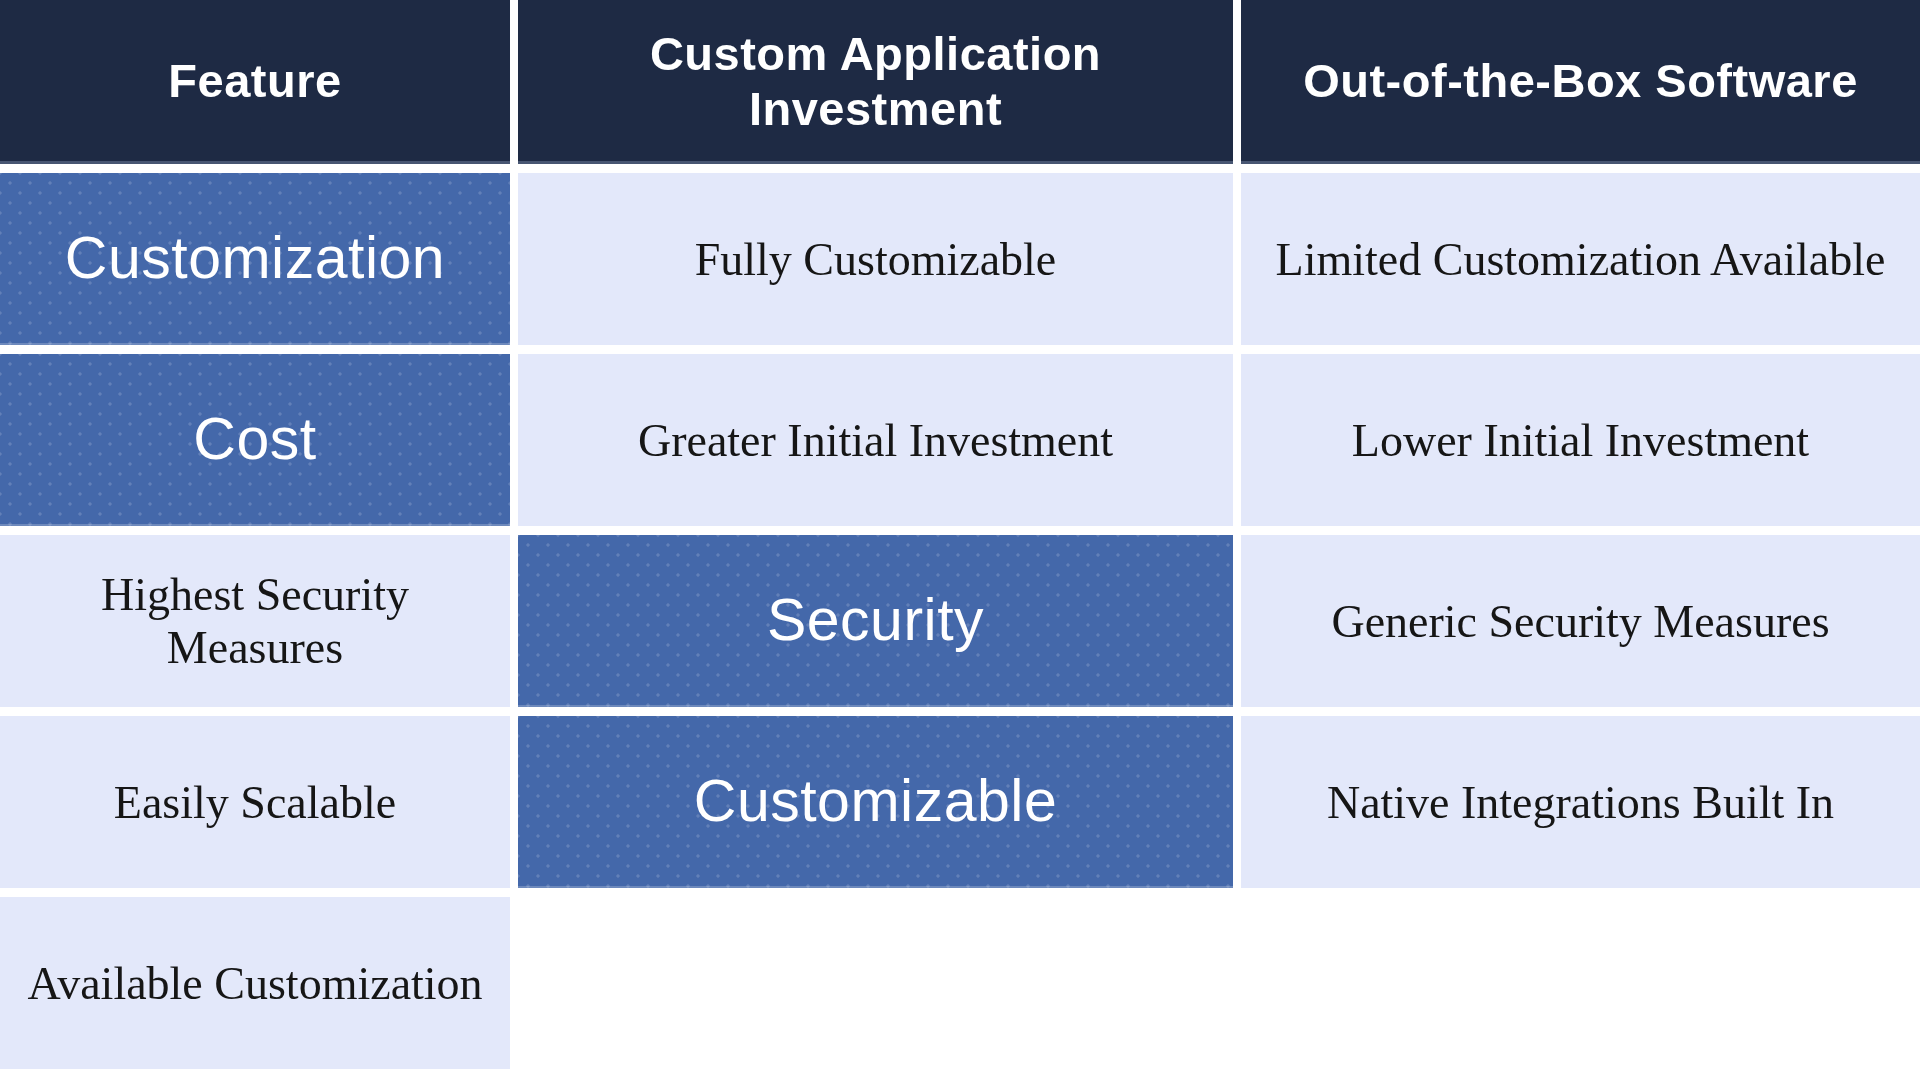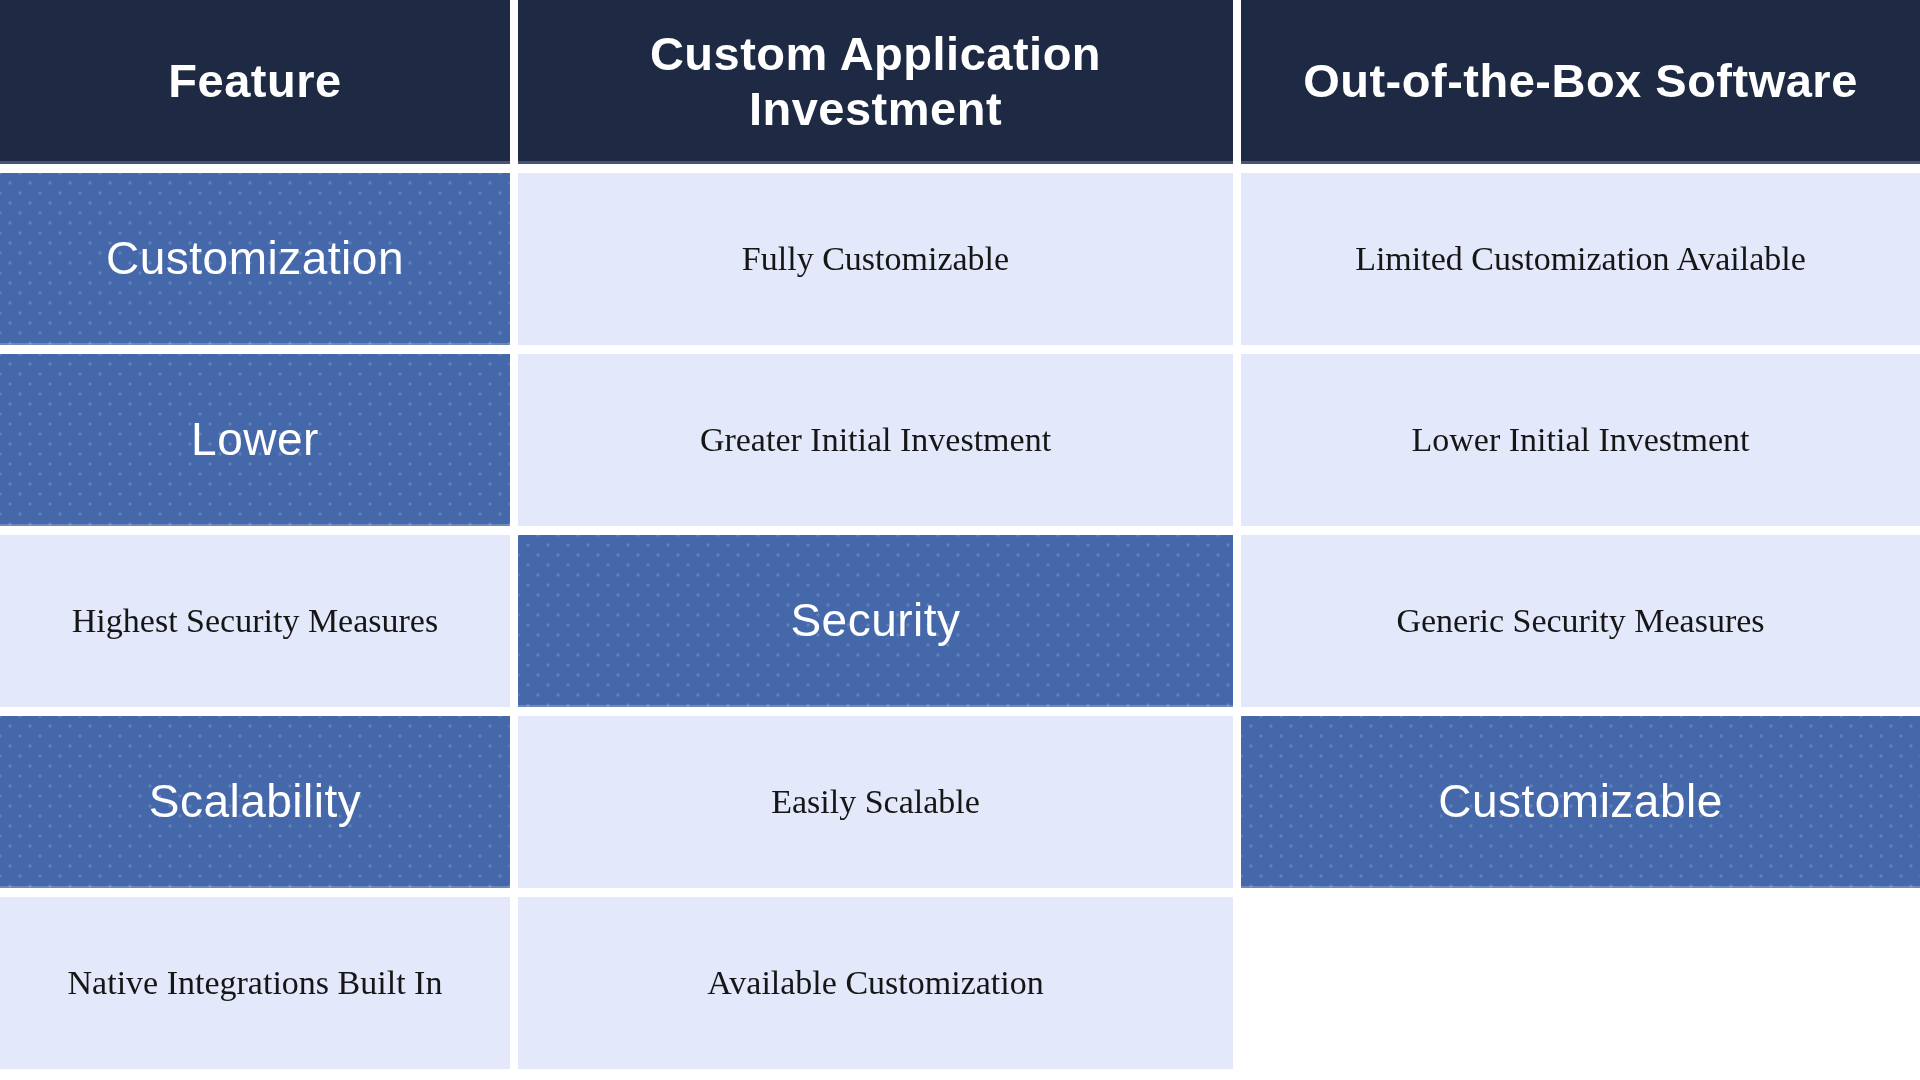--- a/index.html
+++ b/index.html
@@ -41,59 +41,58 @@
     font-weight:700;
     font-size:47px;
     letter-spacing:0.5px;
     border-bottom:3px solid rgba(125,140,170,0.45);
   }
   .feat{
     background-color:var(--feature-bg);
     color:var(--feature-text);
     font-family:"Liberation Sans","DejaVu Sans",sans-serif;
     font-weight:400;
-    font-size:46px;
+    font-size:59px;
     letter-spacing:0.5px;
     background-image:
       radial-gradient(rgba(255,255,255,0.16) 1.5px, transparent 1.7px),
       radial-gradient(rgba(255,255,255,0.16) 1.5px, transparent 1.7px);
     background-size:20px 20px;
     background-position:0 0,10px 10px;
     border-bottom:2px solid rgba(255,255,255,0.22);
   }
   .val{
     background:var(--cell-bg);
     color:var(--cell-text);
     font-family:"Liberation Serif","DejaVu Serif",serif;
-    font-size:34px;
+    font-size:46px;
   }
 </style>
 </head>
 <body>
 
 <div class="stage">
   <div class="table">
 
     <div class="cell head">Feature</div>
     <div class="cell head">Custom Application Investment</div>
     <div class="cell head">Out-of-the-Box Software</div>
 
     <div class="cell feat">Customization</div>
     <div class="cell val">Fully Customizable</div>
     <div class="cell val">Limited Customization Available</div>
 
-    <div class="cell feat">Lower</div>
+    <div class="cell feat">Cost</div>
     <div class="cell val">Greater Initial Investment</div>
     <div class="cell val">Lower Initial Investment</div>
 
     <div class="cell val">Highest Security Measures</div>
     <div class="cell feat">Security</div>
     <div class="cell val">Generic Security Measures</div>
 
-    <div class="cell feat">Scalability</div>
     <div class="cell val">Easily Scalable</div>
 
     <div class="cell feat">Customizable</div>
     <div class="cell val">Native Integrations Built In</div>
     <div class="cell val">Available Customization</div>
 
   </div>
 </div>
 
 </body></html>

